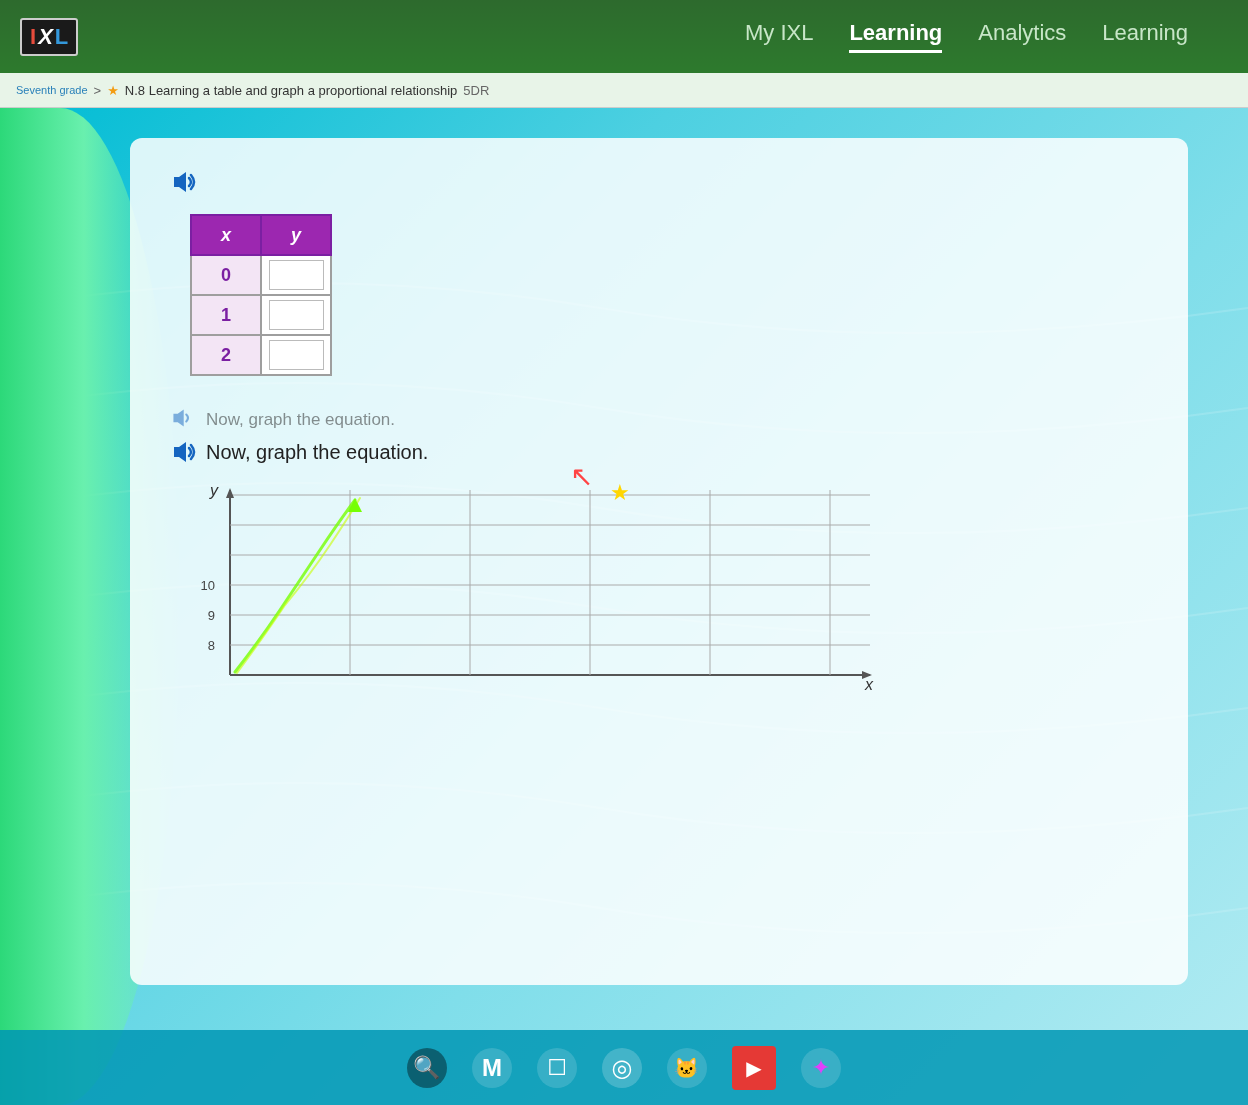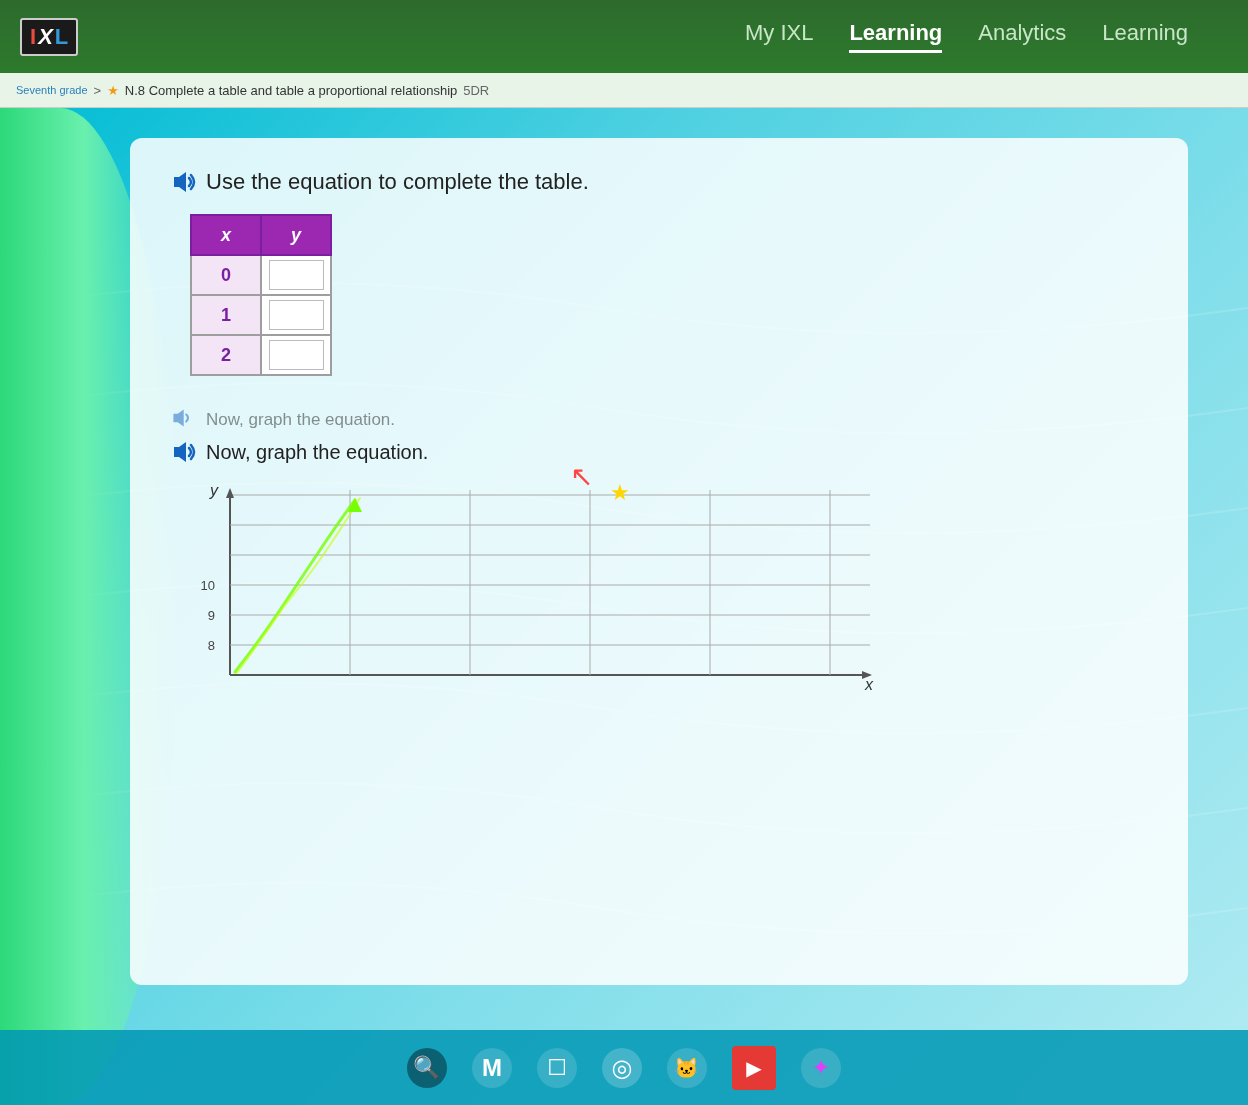--- a/index.html
+++ b/index.html
@@ -294,21 +294,21 @@
     <a class="nav-item active">Learning</a>
     <a class="nav-item">Analytics</a>
     <a class="nav-item">Learning</a>
   </nav>
 </div>
 
 <div class="breadcrumb">
   <span class="breadcrumb-grade">Seventh grade</span>
   <span class="breadcrumb-sep">&gt;</span>
   <span class="breadcrumb-star">★</span>
-  <span class="breadcrumb-title">N.8 Complete a table and table a proportional relationship</span>
+  <span class="breadcrumb-title">N.8 Learning a table and graph a proportional relationship</span>
   <span class="breadcrumb-code">5DR</span>
 </div>
 
 <div class="main-area">
 
   <div class="bg-teal">
 
     <svg class="wave-overlay" viewBox="0 0 1248 997" xmlns="http://www.w3.org/2000/svg">
       <path d="M0,200 Q300,150 600,200 T1248,200" fill="none" stroke="white" stroke-width="2"></path>
       <path d="M0,300 Q300,250 600,300 T1248,300" fill="none" stroke="white" stroke-width="2"></path>
@@ -325,21 +325,20 @@
   <div class="content-card">
 
     <div class="question-text">
       <span class="sound-icon">
         <svg width="28" height="28" viewBox="0 0 28 28">
           <polygon points="4,9 4,19 9,19 16,24 16,4 9,9" fill="#1565c0"></polygon>
           <path d="M19,10 Q23,14 19,18" fill="none" stroke="#1565c0" stroke-width="2.5" stroke-linecap="round"></path>
           <path d="M21,7 Q27,14 21,21" fill="none" stroke="#1565c0" stroke-width="2.5" stroke-linecap="round"></path>
         </svg>
       </span>
-      <span>Use the equation to complete the table.</span>
     </div>
 
 
     <table class="prop-table">
       <thead>
         <tr>
           <th>x</th>
           <th>y</th>
         </tr>
       </thead>

